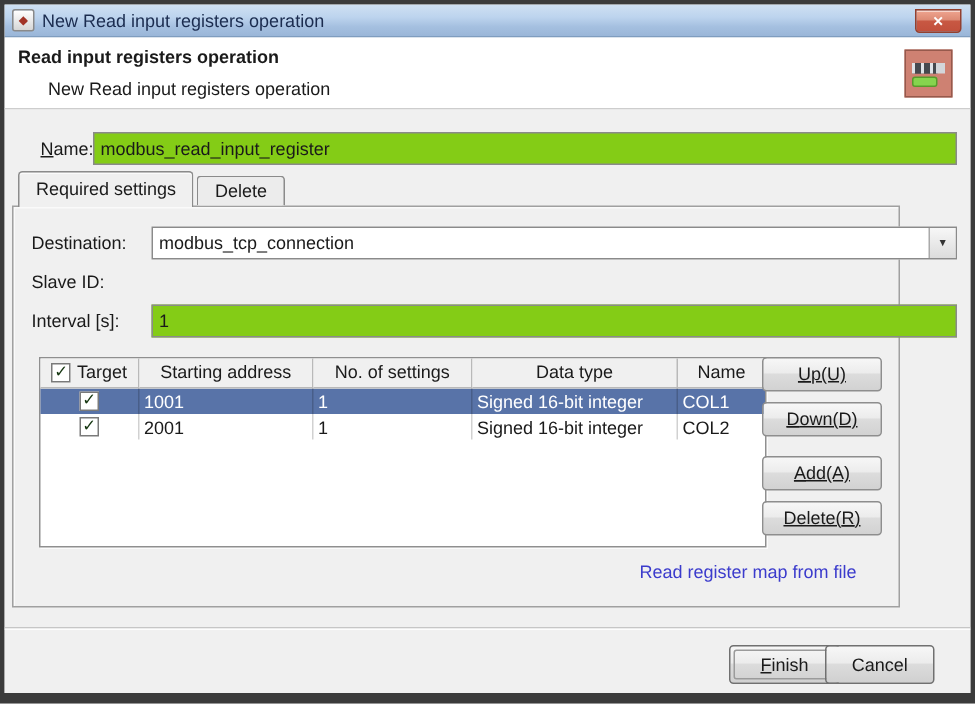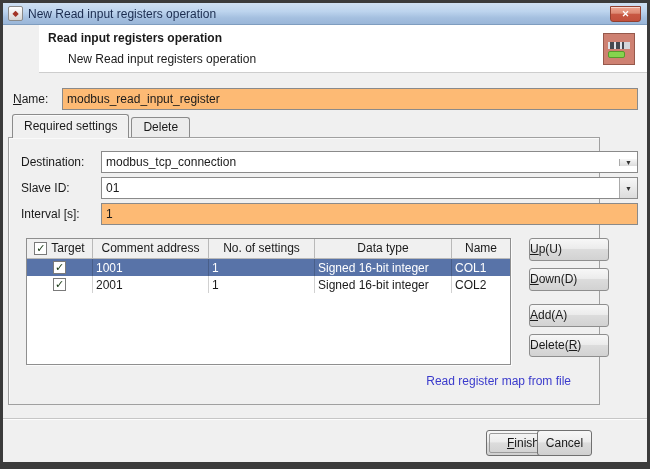--- a/index.html
+++ b/index.html
@@ -32,45 +32,44 @@
     background:linear-gradient(#efa590 0%, #dd8a74 45%, #c85843 50%, #c2503c 100%);
     color:#fff; font-size:9px; font-weight:bold; text-align:center; line-height:14px;
     box-shadow:inset 0 1px 0 rgba(255,255,255,.55);
     cursor:pointer;
   }
 
   
   .header {
     position:relative; height:48px; background:#ffffff;
     border-bottom:1px solid #cdcdcd;
-    margin-left:36px;
   }
   .header-title { position:absolute; left:9px; top:6px; font-weight:bold; font-size:12px; }
   .header-subtitle { position:absolute; left:29px; top:27px; font-size:12px; }
   .header-icon {
     position:absolute; right:12px; top:8px; width:32px; height:32px;
     background:#ce8172; border:1px solid #96594c;
   }
   .header-icon .chip-dark {
     position:absolute; left:4px; top:8px; width:17px; height:7px; background:#45494f;
     background-image:repeating-linear-gradient(90deg,#dfe3e8 0 2px,#45494f 2px 6px);
   }
   .header-icon .chip-light { position:absolute; right:4px; top:8px; width:6px; height:7px; background:#d3d6da; }
   .header-icon .chip-green { position:absolute; left:4px; top:17px; width:17px; height:7px; background:#86d44e; border:1px solid #569b2c; border-radius:2px; }
 
   
   .body { position:relative; height:389px; background:#f0f0f0; }
   .label { line-height:22px; white-space:nowrap; }
   .mn { text-decoration:underline; }
 
   .text-input {
-    position:absolute; height:22px; border:1px solid #8a8a8a; background:#fdba74;
+    position:absolute; height:22px; border:1px solid #8a8a8a; background:#84cc16;
     font-family:"Liberation Sans", sans-serif; font-size:12px; padding:0 4px; color:#1a1a1a;
   }
-  .name-label { position:absolute; left:10px; top:15px; }
+  .name-label { position:absolute; left:24px; top:15px; }
   .name-input { left:59px; top:15px; width:576px; }
 
   
   .tabs { position:absolute; left:9px; top:41px; display:flex; align-items:flex-end; z-index:2; }
   .tab {
     border:1px solid #8b8b8b; border-bottom:none; border-radius:3px 3px 0 0;
     background:#f0f0f0; padding:0 11px; white-space:nowrap; cursor:pointer;
   }
   .tab.active { height:24px; line-height:23px; margin-bottom:-1px; box-shadow:inset 0 1px 0 #fbfbfb; }
   .tab.inactive { height:20px; line-height:19px; background:#ececec; margin-left:2px; }
@@ -113,42 +112,42 @@
   .data-row.selected { background:#5873a8; color:#fff; }
   .data-row .col-target { justify-content:center; padding-left:0; }
   .cb {
     width:13px; height:13px; background:#fff; border:1px solid #7a7a7a;
     font-size:11px; line-height:11px; text-align:center; color:#14350f; cursor:pointer;
     flex:0 0 auto;
   }
 
   
   .btn {
-    position:absolute; left:520px; width:80px; height:23px;
+    position:absolute; left:499px; width:80px; height:23px;
     border:1px solid #8e8e8e; border-radius:3px;
     background:linear-gradient(#f7f7f7 0%, #ececec 45%, #dcdcdc 50%, #d2d2d2 100%);
-    text-align:left; line-height:21px; cursor:pointer; color:#1a1a1a;
+    text-align:center; line-height:21px; cursor:pointer; color:#1a1a1a;text-decoration:underline;
   }
   .btn-up { top:100px; } .btn-down { top:130px; } .btn-add { top:166px; } .btn-delete { top:196px; }
 
   .file-link { position:absolute; right:28px; top:236px; color:#3b3bcc; cursor:pointer; }
 
   
   .footer-sep { position:absolute; left:0; right:0; top:345px; border-top:1px solid #c6c6c6; border-bottom:1px solid #fdfdfd; }
   .footer-btn {
     position:absolute; top:357px; height:26px;
     border:1px solid #707070; border-radius:3px;
     background:linear-gradient(#f7f7f7 0%, #ececec 45%, #dcdcdc 50%, #d0d0d0 100%);
     text-align:center; line-height:24px; cursor:pointer;
   }
   .finish-btn { left:483px; width:74px; }
   .finish-btn::after {
     content:""; position:absolute; inset:2px; border:1px solid #9b9b9b; border-radius:2px; pointer-events:none;
   }
-  .cancel-btn { left:534px; width:55px; }
+  .cancel-btn { left:547px; width:73px; }
 </style>
 </head>
 <body>
 
 <div class="window">
 
   <div class="titlebar">
     <span class="app-icon">
         <span>◆</span>
       </span>
@@ -172,41 +171,37 @@
     <input class="text-input name-input" value="modbus_read_input_register" style="">
 
     <div class="tabs">
       <div class="tab active"><span>Required settings</span></div>
       <div class="tab inactive"><span>Delete</span></div>
     </div>
 
     <div class="panel">
 
       <div class="label row-label" style="top:13px;">Destination:</div>
-      <div class="combo" style="top:13px;align-items:center;">
+      <div class="combo" style="top:13px;">
         <span class="combo-value">modbus_tcp_connection</span>
         <span class="combo-arrow">▼</span>
       </div>
 
       <div class="label row-label" style="top:39px;">Slave ID:</div>
-      <div class="combo" style="top:39px;">
-        <span class="combo-value">01</span>
-        <span class="combo-arrow">▼</span>
-      </div>
 
       <div class="label row-label" style="top:65px;">Interval [s]:</div>
       <input class="text-input interval-input" value="1" style="">
 
       <div class="table-wrap">
         <div class="tr">
           <div class="th col-target">
             <span class="cb">✓</span>
             <span>Target</span>
           </div>
-          <div class="th col-start">Comment address</div>
+          <div class="th col-start">Starting address</div>
           <div class="th col-num">No. of settings</div>
           <div class="th col-type">Data type</div>
           <div class="th col-name">Name</div>
         </div>
         <div class="tr data-row selected">
           <div class="td col-target">
               <span class="cb">✓</span>
             </div>
           <div class="td col-start">1001</div>
           <div class="td col-num">1</div>

